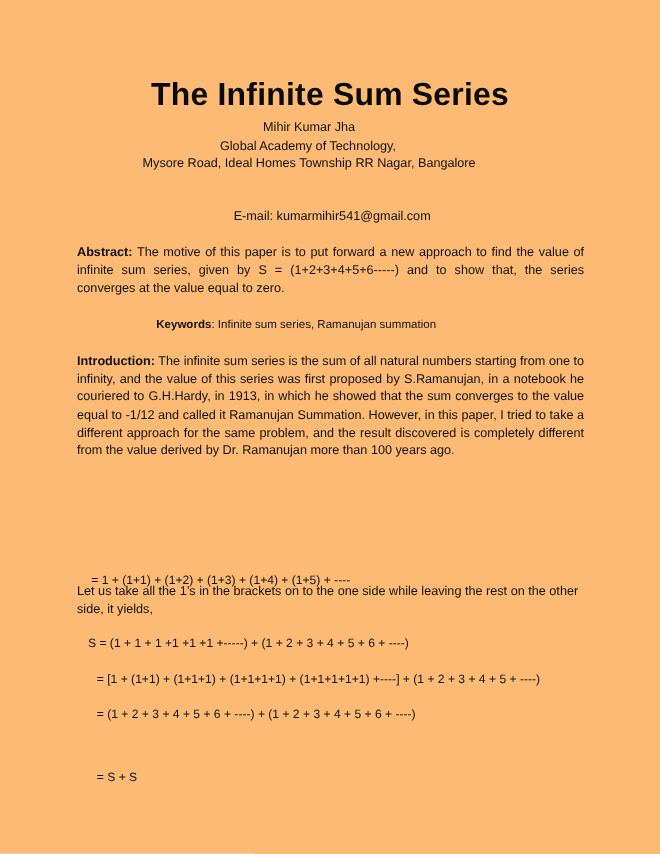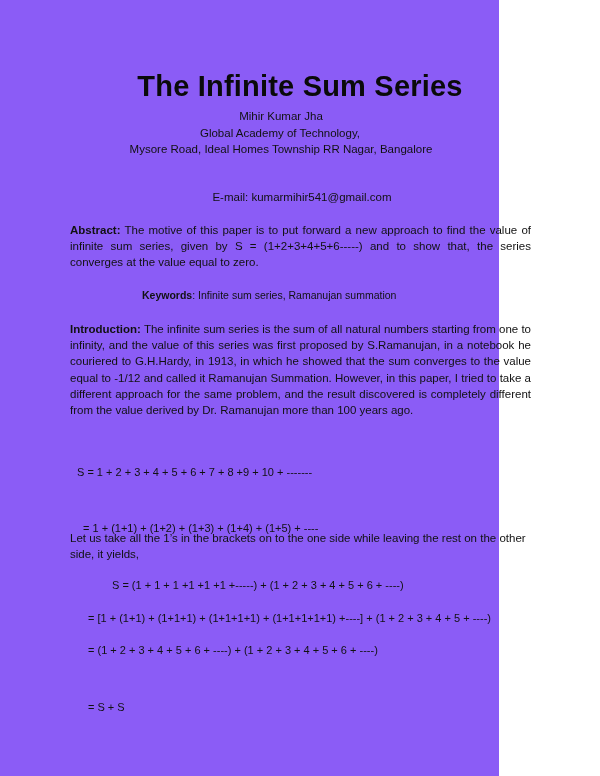--- a/index.html
+++ b/index.html
@@ -11,22 +11,22 @@
       width: 600px;
       height: 776px;
       position: relative;
       overflow: hidden;
       font-family: "Liberation Sans", sans-serif;
       color: #111111;
     }
     .page {
       position: absolute;
       left: 0; top: 0;
-      width: 499px; height: 776px;
-      background: #8b5cf6;
+      width: 600px; height: 776px;
+      background: #fdba74;
     }
     .abs { position: absolute; white-space: nowrap; }
     .title {
       left: 0; width: 600px; top: 70px;
       text-align: center;
       font-size: 29px;
       font-weight: bold;
       letter-spacing: 0.2px;
       color: #0a0a0a;
     }
@@ -65,21 +65,21 @@
     .line {
       position: absolute;
       left: 70px;
       font-size: 11.5px;
       white-space: nowrap;
     }
     .consider { top: 431px; }
     .eq1 { left: 77px; top: 466px; font-size: 11px; }
     .eq2 { left: 83px; top: 522px; font-size: 11px; }
     .take { top: 530px; width: 461px; line-height: 16.2px; white-space: normal; }
-    .eq3 { left: 80px; top: 579px; font-size: 11px; margin-left: 32px; }
+    .eq3 { left: 80px; top: 579px; font-size: 11px; }
     .eq4 { left: 88px; top: 612px; font-size: 11px; word-spacing: 0px; }
     .eq5 { left: 88px; top: 644px; font-size: 11px; }
     .eq6 { left: 88px; top: 701px; font-size: 11px; }
   </style>
 </head>
 <body>
 
 <div class="page">
 
   <div class="abs title">The Infinite Sum Series</div>
@@ -87,21 +87,20 @@
   <div class="abs affil affil2">Mysore Road, Ideal Homes Township RR Nagar, Bangalore</div>
   <div class="abs affil affil1">Global Academy of Technology,</div>
   <div class="abs email">E-mail: kumarmihir541@gmail.com</div>
 
   <div class="para abstract"><b>Abstract:</b><span> The motive of this paper is to put forward a new approach to find the value of infinite sum series, given by S = (1+2+3+4+5+6-----) and to show that, the series converges at the value equal to zero.</span></div>
 
   <div class="abs keywords"><b>Keywords</b><span>: Infinite sum series, Ramanujan summation</span></div>
 
   <div class="para intro"><b>Introduction:</b><span> The infinite sum series is the sum of all natural numbers starting from one to infinity, and the value of this series was first proposed by S.Ramanujan, in a notebook he couriered to  G.H.Hardy,  in 1913, in which he showed that the sum converges to the value equal to -1/12 and called it Ramanujan Summation. However, in this paper, I tried to take a different approach for the same problem, and the result discovered is completely different from the value derived by Dr. Ramanujan more than 100 years ago.</span></div>
 
-  <div class="line eq1">S = 1 + 2 + 3 + 4 + 5 + 6 + 7 + 8 +9 + 10 + -------</div>
   <div class="line eq2">= 1 + (1+1) + (1+2) + (1+3) + (1+4) + (1+5) + ----</div>
   <div class="line take">Let us take all the 1’s in the brackets on to the one side while leaving the rest on the other side, it yields,</div>
   <div class="line eq3">S = (1 + 1 + 1 +1 +1 +1 +-----) + (1 + 2 + 3 + 4 + 5 + 6 + ----)</div>
   <div class="line eq4">=  [1 + (1+1) + (1+1+1) + (1+1+1+1) + (1+1+1+1+1) +----] + (1 + 2 + 3 + 4 + 5 + ----)</div>
   <div class="line eq5">=  (1 + 2 + 3 + 4 + 5 + 6 + ----)  + (1 + 2 + 3 + 4 + 5 + 6 + ----)</div>
   <div class="line eq6">=    S + S</div>
 
 </div>
 
 </body></html>

